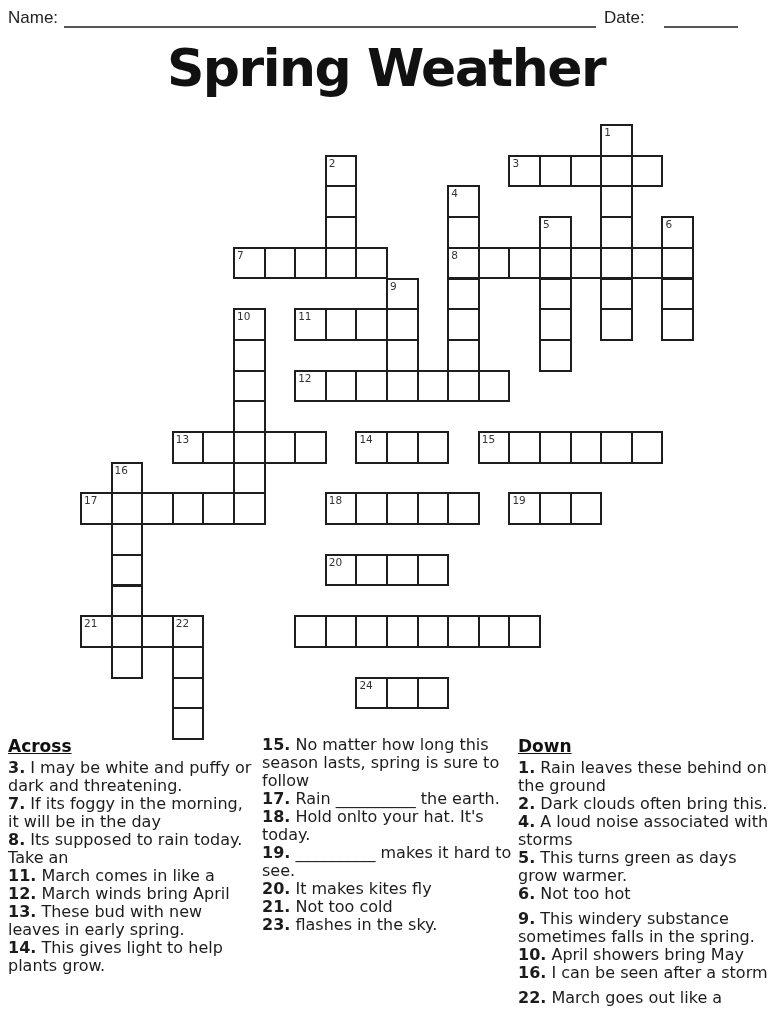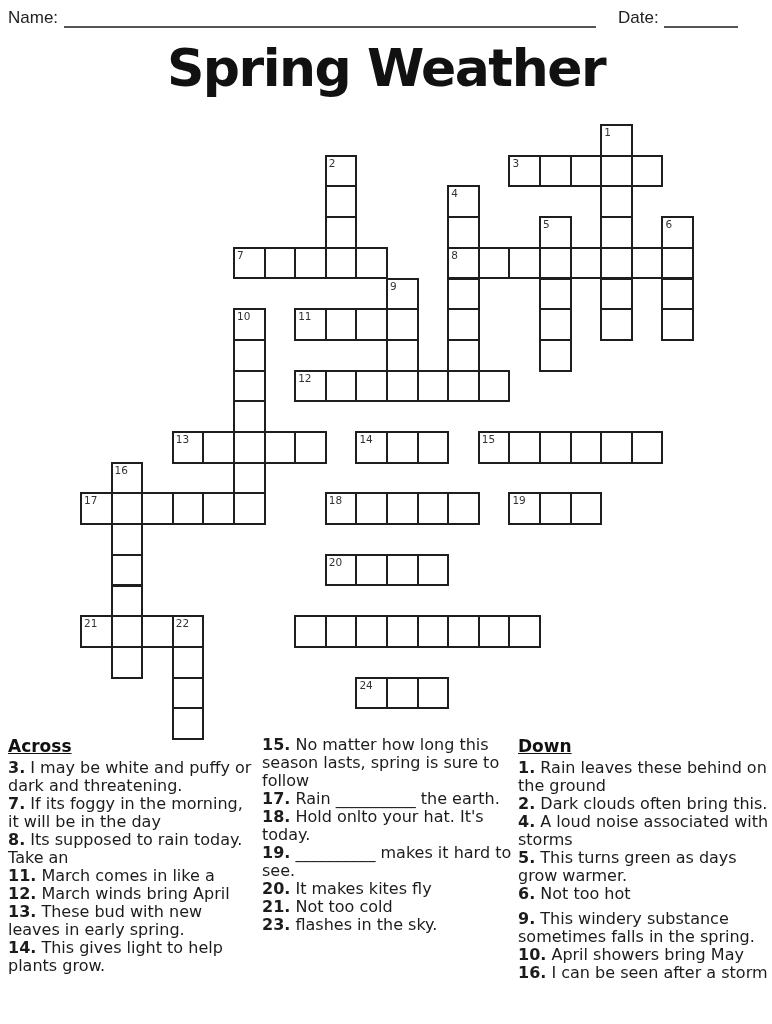--- a/index.html
+++ b/index.html
@@ -17,21 +17,21 @@
   }
 
   
   .hdr-label {
     position: absolute;
     font-family: "Liberation Sans", sans-serif;
     font-size: 17px;
     color: #222;
   }
   .name-label { left: 8px;  top: 8px; }
-  .date-label { left: 618px; top: 8px; }
+  .date-label { left: 604px; top: 8px; }
   .write-line {
     position: absolute;
     border-bottom: 2px solid #555;
     height: 18px;
     top: 8px;
   }
   .name-line { left: 64px;  width: 532px; }
   .date-line { left: 664px; width: 74px; }
 
   
@@ -294,16 +294,17 @@
     <div class="clue-col clue-col-3">
       <div class="clue-heading">Down</div>
     <div class="clue"><span class="clue-num">1.</span> Rain leaves these behind on the ground</div>
         <div class="clue"><span class="clue-num">2.</span> Dark clouds often bring this.</div>
         <div class="clue"><span class="clue-num">4.</span> A loud noise associated with storms</div>
         <div class="clue"><span class="clue-num">5.</span> This turns green as days grow warmer.</div>
         <div class="clue"><span class="clue-num">6.</span> Not too hot</div>
         <div class="clue gap"><span class="clue-num">9.</span> This windery substance sometimes falls in the spring.</div>
         <div class="clue"><span class="clue-num">10.</span> April showers bring May</div>
         <div class="clue"><span class="clue-num">16.</span> I can be seen after a storm</div>
+        <div class="clue gap"><span class="clue-num">22.</span> March goes out like a</div>
       </div>
   </div>
 
 </div>
 
 </body></html>

